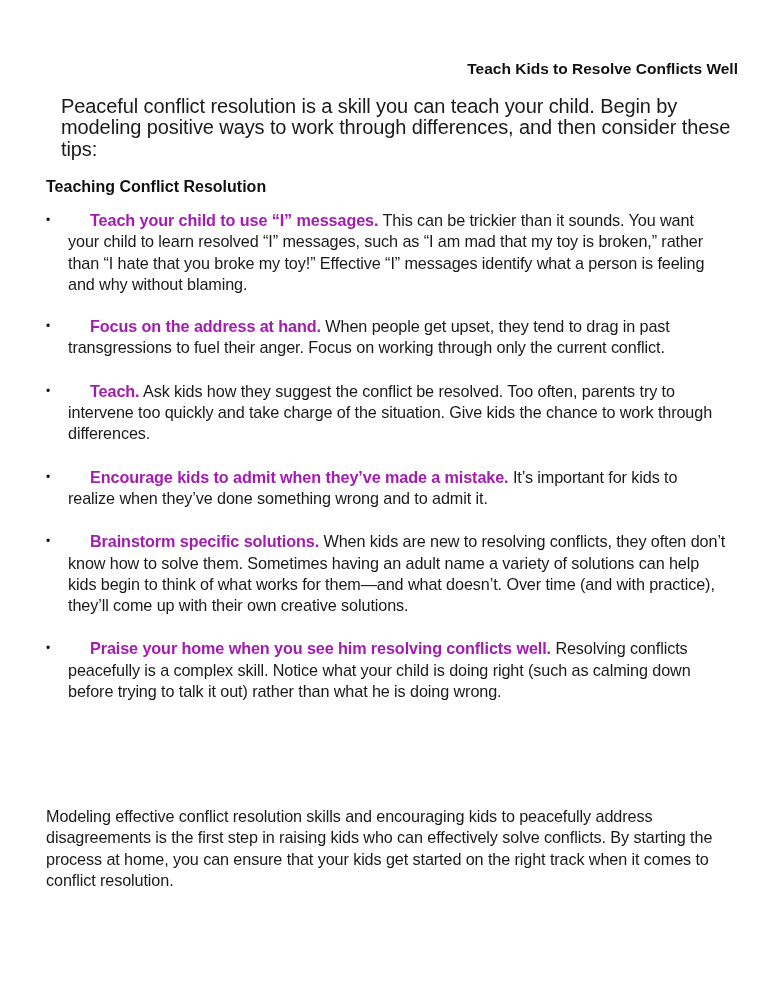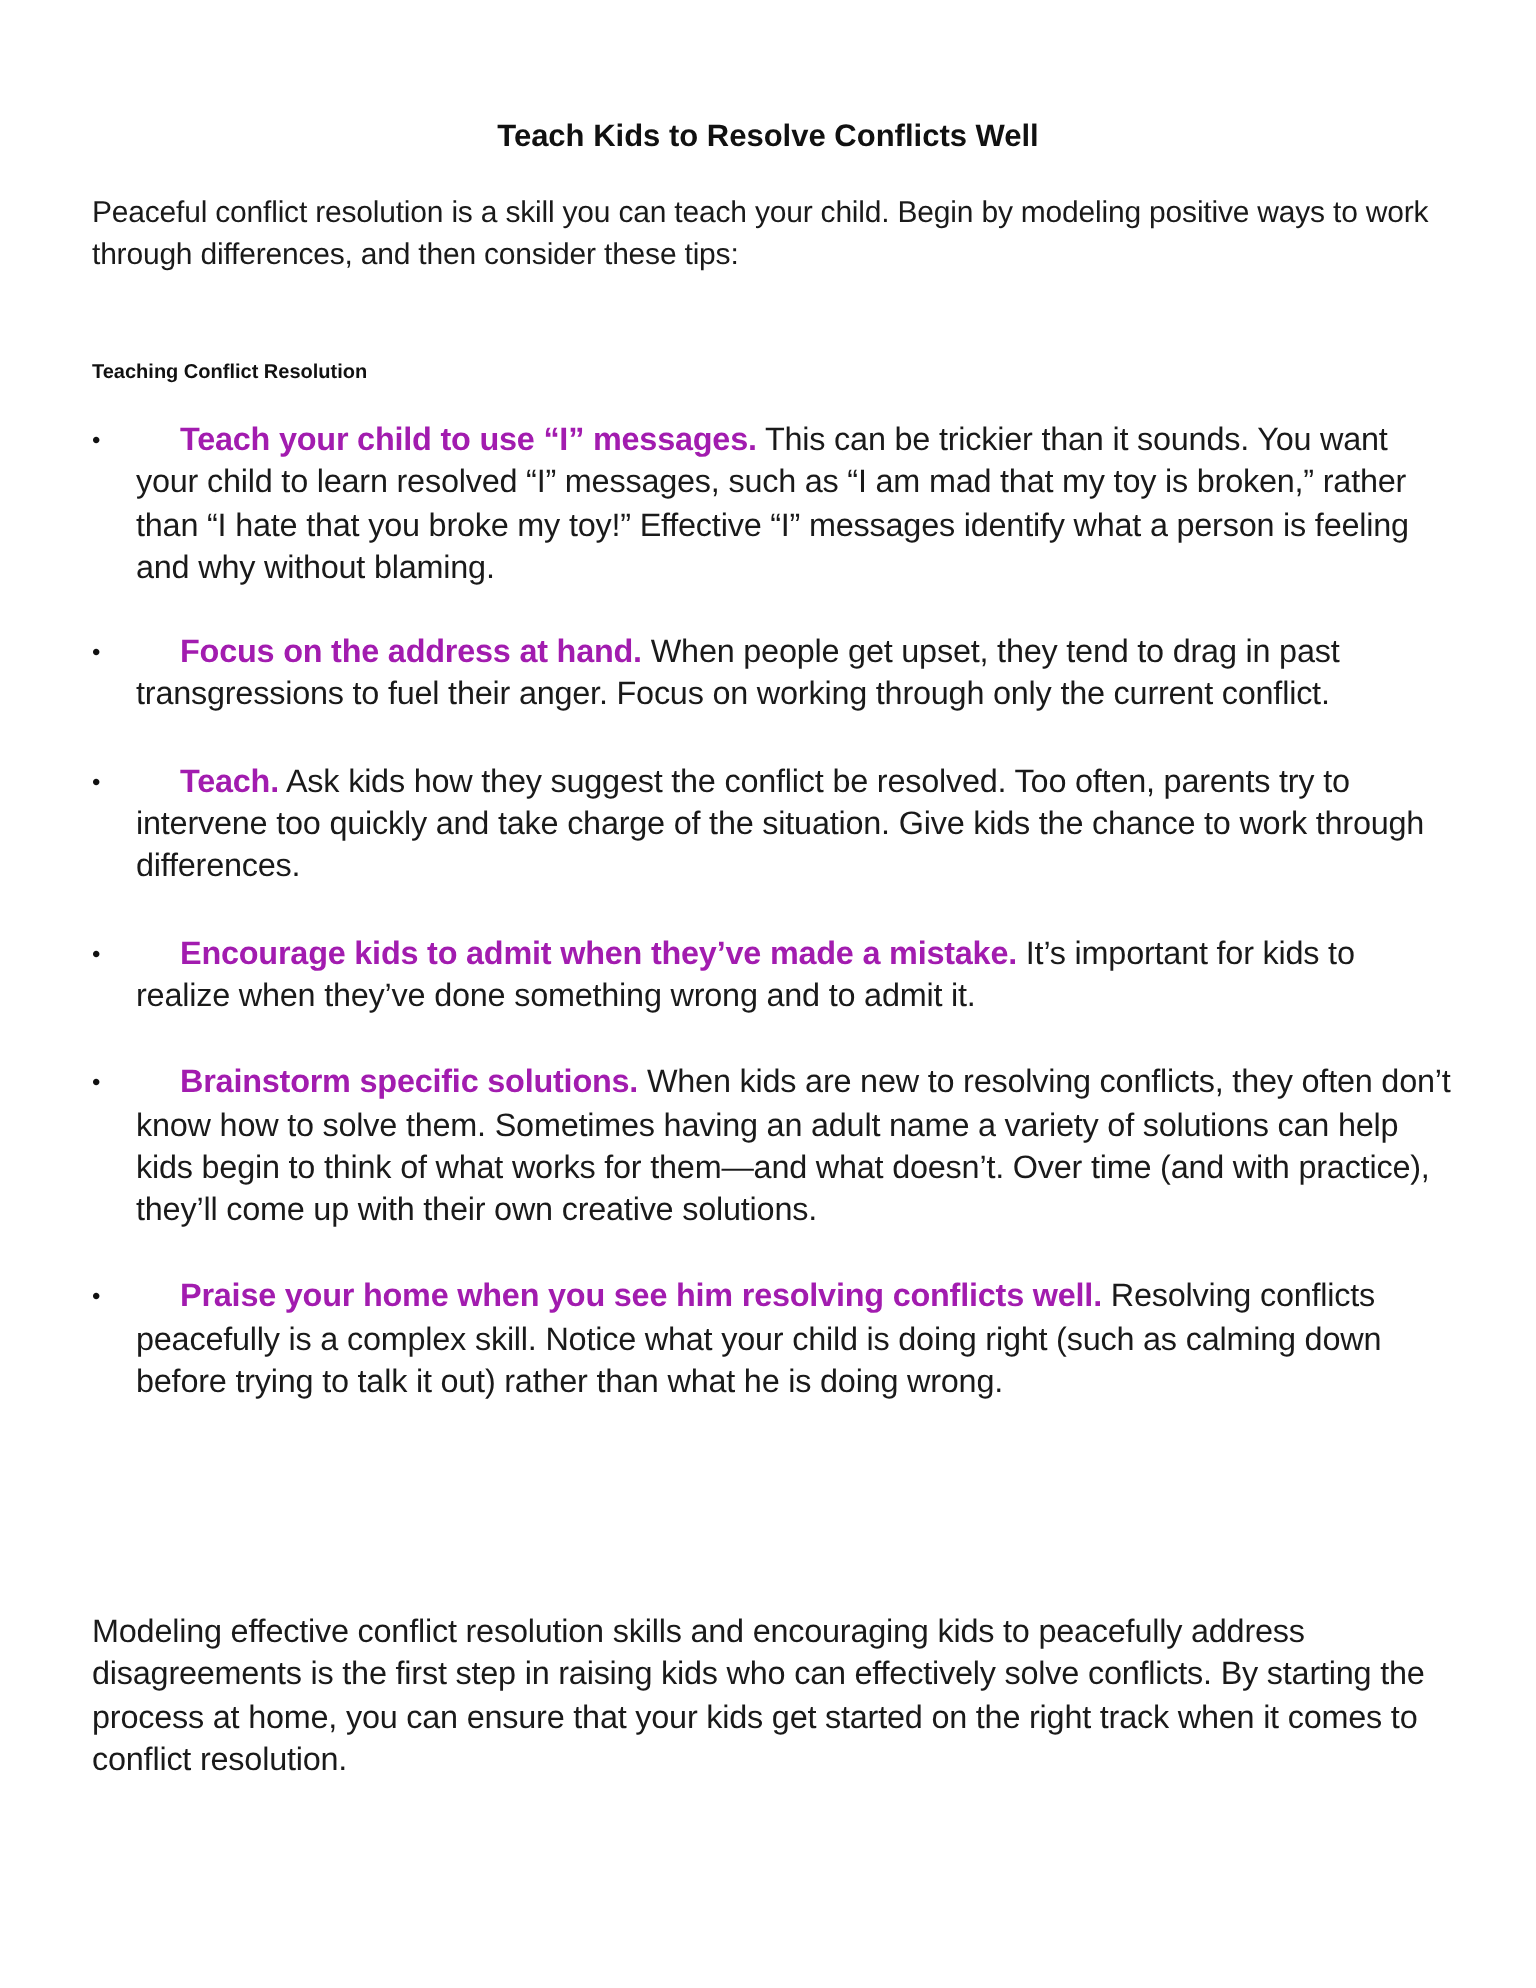--- a/index.html
+++ b/index.html
@@ -16,46 +16,46 @@
       color: #1a1a1a;
     }
     .page {
       position: absolute;
       left: 46px;
       top: 0;
       width: 680px;
     }
     .title {
       position: absolute;
-      left: 0;
+      left: 16px;
       width: 676px;
       top: 59px;
-      text-align: center;
+      text-align: right;
       font-weight: bold;
       font-size: 15.5px;
       line-height: 20px;
       color: #111;
       margin: 0;
     }
     .intro {
       position: absolute;
-      left: 0;
+      left: 15px;
       top: 96px;
       width: 680px;
-      font-size: 15px;
+      font-size: 20px;
       line-height: 21.3px;
       margin: 0;
       letter-spacing: -0.1px;
     }
     .section-heading {
       position: absolute;
       left: 0;
       top: 177px;
       font-weight: bold;
-      font-size: 10px;
+      font-size: 16px;
       line-height: 20px;
       margin: 0;
       color: #111;
     }
     .tips {
       position: absolute;
       left: 0;
       top: 210px;
       width: 680px;
       list-style: none;

